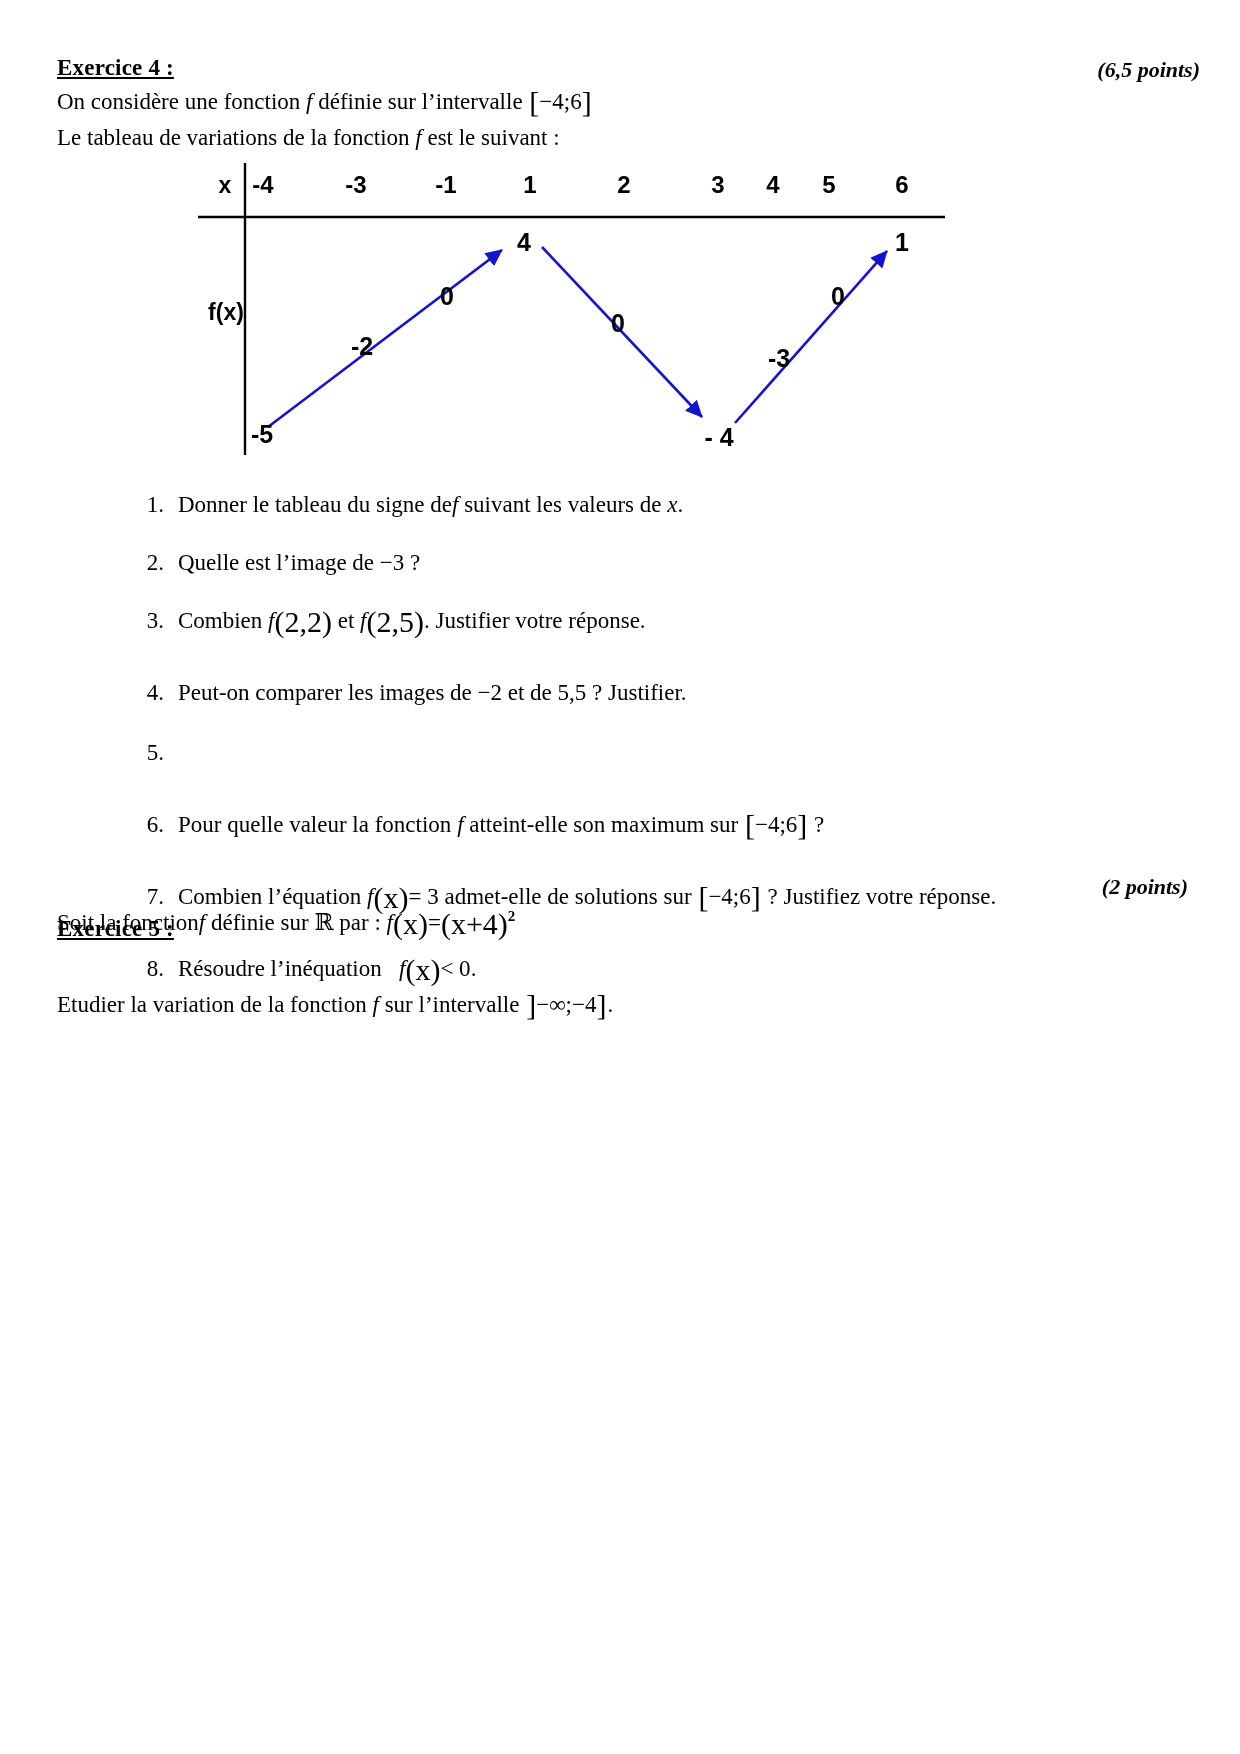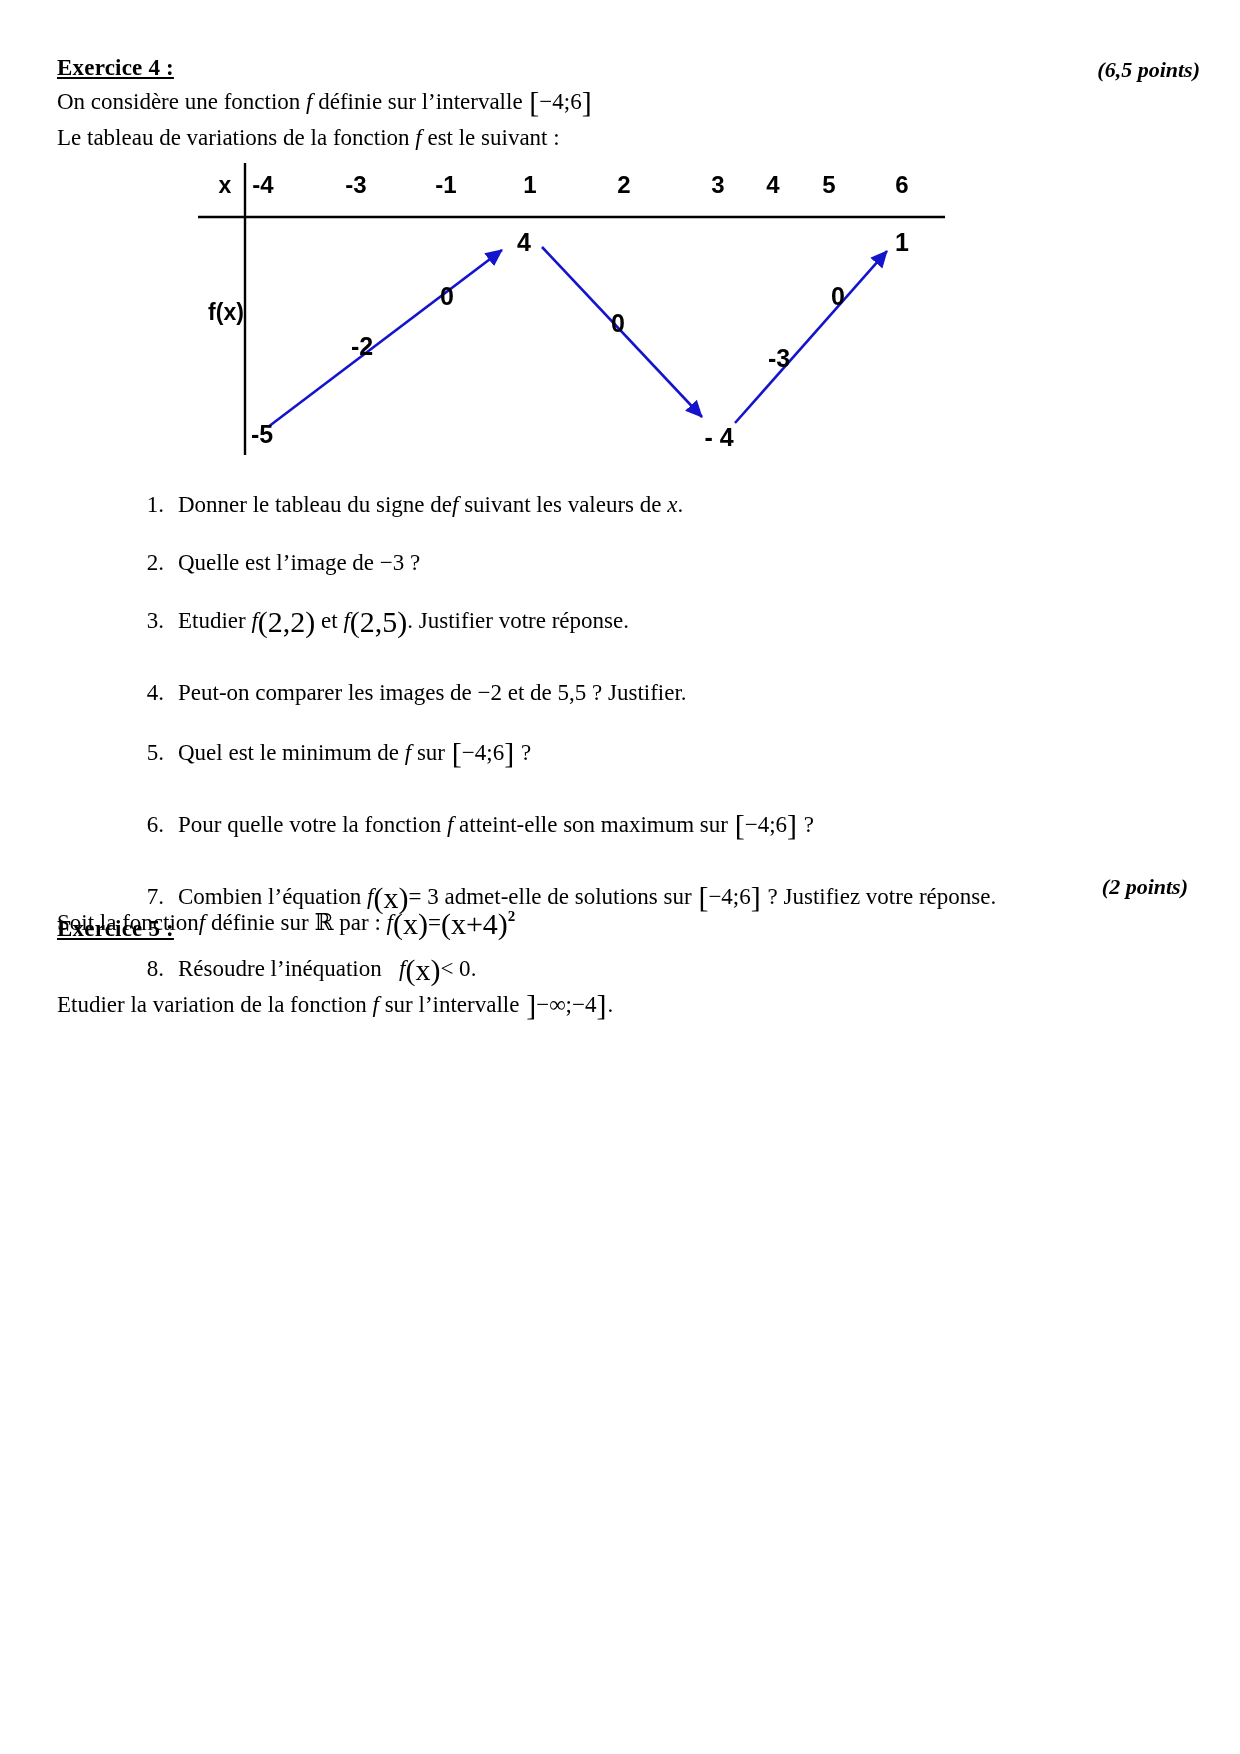--- a/index.html
+++ b/index.html
@@ -204,47 +204,40 @@
     </div>
 
     <div class="qitem" style="top:29px;">
       <span class="num">2.</span>
       <span class="body">Quelle est l’image de −3 ?</span>
     </div>
 
     <div class="qitem" style="top:58px; height:34px;">
       <span class="num">3.</span>
       <span class="body">
-        <span>Etudier</span>
+        <span>Combien</span>
         <span class="mathvar">f</span><span class="fx-par">(2,2)</span>
         <span>et</span>
         <span class="mathvar">f</span><span class="fx-par">(2,5)</span><span>. Justifier votre réponse.</span>
       </span>
     </div>
 
     <div class="qitem" style="top:96px;">
       <span class="num">4.</span>
       <span class="body">Peut-on comparer les images de −2 et de 5,5 ? Justifier.</span>
     </div>
 
     <div class="qitem" style="top:127px; height:34px;">
       <span class="num">5.</span>
-      <span class="body">
-        <span>Quel est le minimum de</span>
-        <span class="mathvar">f</span>
-        <span>sur</span>
-        <span class="intv"><span class="bk">[</span><span>−4;6</span><span class="bk">]</span></span>
-        <span>?</span>
-      </span>
     </div>
 
     <div class="qitem" style="top:165px; height:34px;">
       <span class="num">6.</span>
       <span class="body">
-        <span>Pour quelle votre la fonction</span>
+        <span>Pour quelle valeur la fonction</span>
         <span class="mathvar">f</span>
         <span>atteint-elle son maximum sur</span>
         <span class="intv"><span class="bk">[</span><span>−4;6</span><span class="bk">]</span></span>
         <span>?</span>
       </span>
     </div>
 
     <div class="qitem" style="top:203px; height:34px;">
       <span class="num">7.</span>
       <span class="body">

